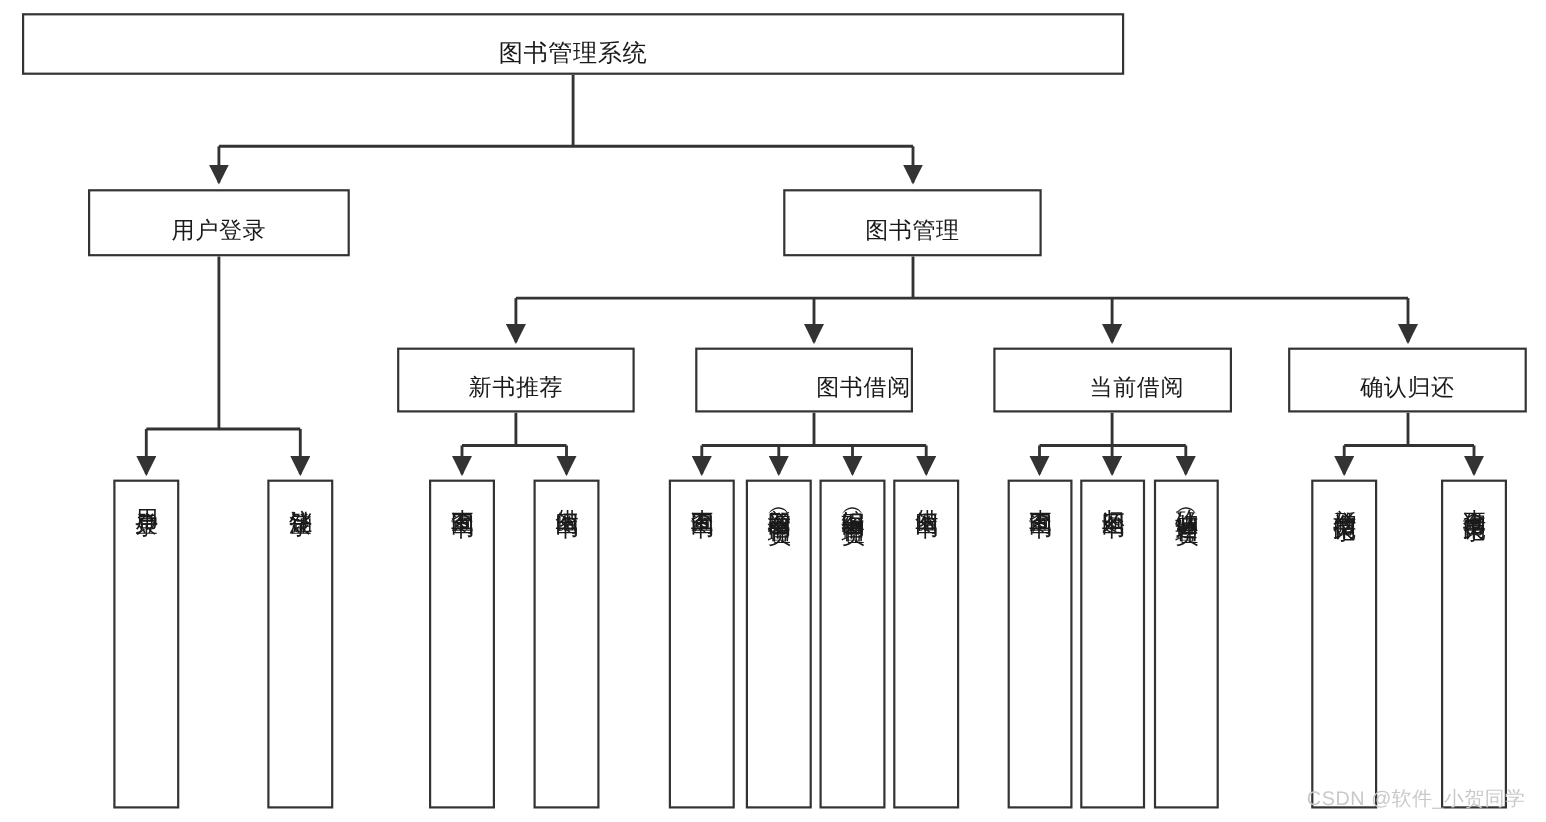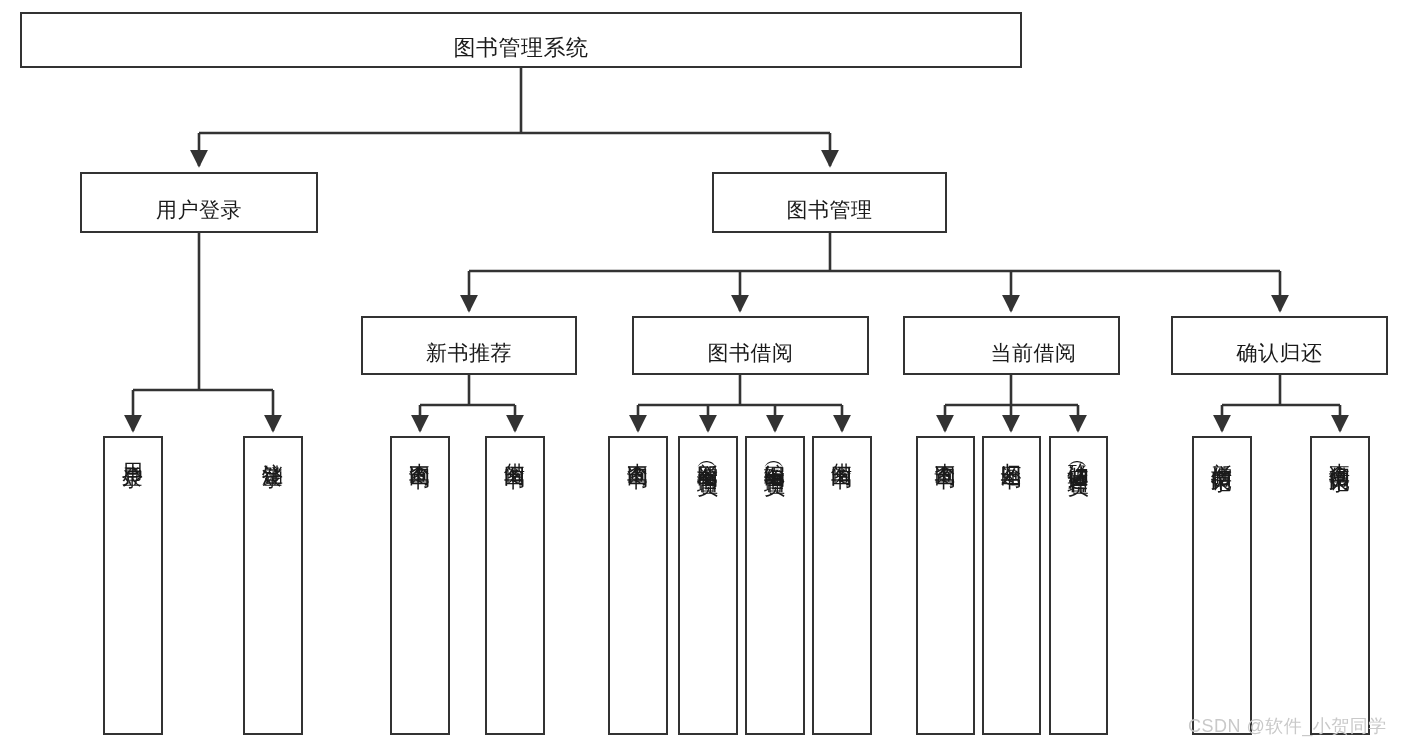--- a/index.html
+++ b/index.html
@@ -129,21 +129,21 @@
   <div class="node horiz" style="left:80px; top:172px; width:238px; height:61px;">
     <span class="label">用户登录</span>
   </div>
   <div class="node horiz" style="left:361px; top:316px; width:216px; height:59px;">
     <span class="label">新书推荐</span>
   </div>
 
   <div class="node horiz" style="left:712px; top:172px; width:235px; height:61px;">
     <span class="label">图书管理</span>
   </div>
-  <div class="node horiz" style="left:632px; top:316px; width:237px; height:59px;">
+  <div class="node horiz" style="left:632px; top:316px; width:198px; height:59px;justify-content:flex-end;">
     <span class="label">图书借阅</span>
   </div>
   <div class="node horiz" style="left:903px; top:316px; width:217px; height:59px;padding-left:44px;">
     <span class="label">当前借阅</span>
   </div>
   <div class="node horiz" style="left:1171px; top:316px; width:217px; height:59px;">
     <span class="label">确认归还</span>
   </div>
 
   <div class="node vert" style="left:103px; top:436px; width:60px; height:299px;">

